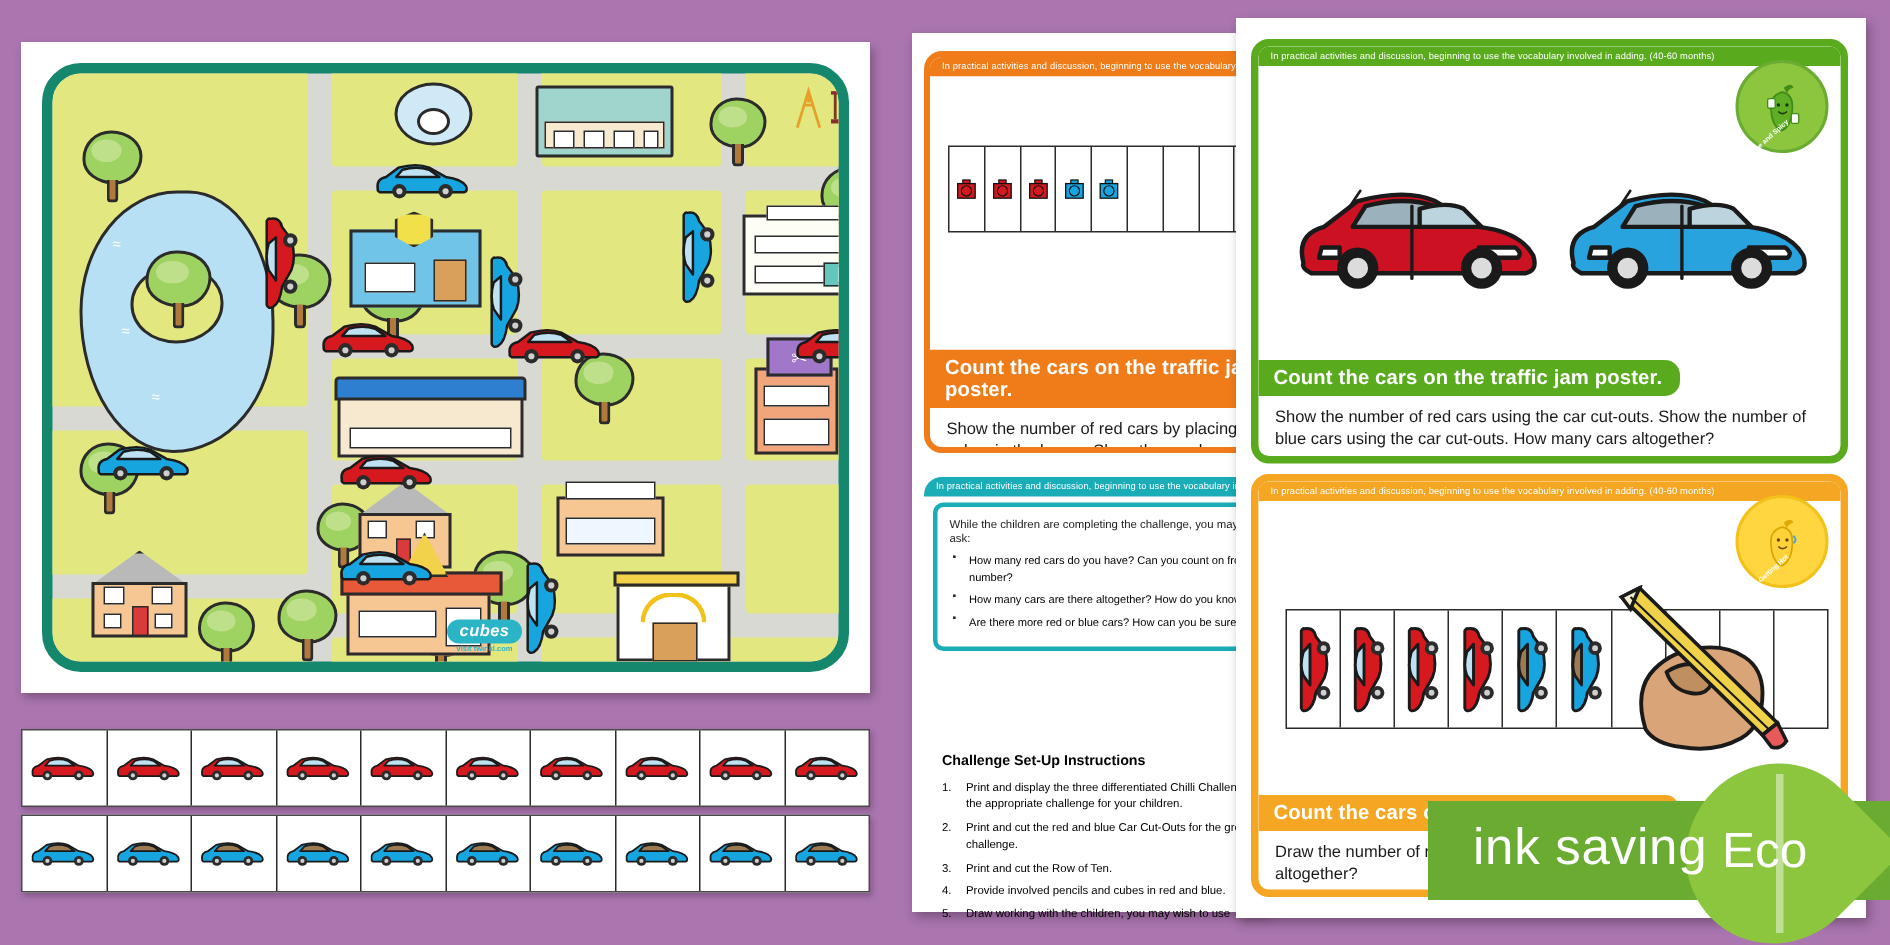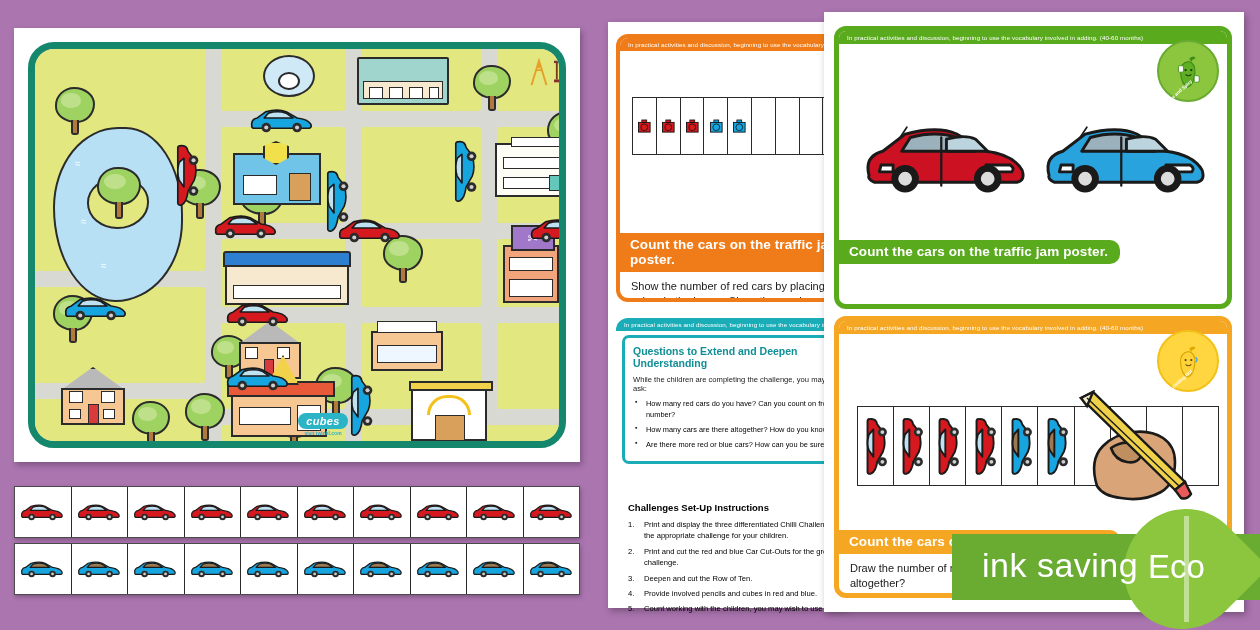--- a/index.html
+++ b/index.html
@@ -812,38 +812,37 @@
           <div class="tf-cell" style="width:24px;"></div>
         </div>
       </div>
       <div class="card-title" style="background:#f07c19;">Count the cars on the traffic jam poster.</div>
       <div class="card-body">Show the number of red cars by placing red cubes in the boxes. Show the number of blue cars by placing blue cubes in the boxes. How many cubes are there altogether?</div>
     </div>
 
     <div class="card" style="left:8px;top:296px;width:252px;height:172px;border:0;">
       <div class="card-band" style="background:#1aadb8;">In practical activities and discussion, beginning to use the vocabulary involved in adding. (40-60 months)</div>
       <div class="qbox">
-        <div class="qtitle">Questions to Extend and Deepen Understanding</div>
         <div class="qintro">While the children are completing the challenge, you may like to ask:</div>
         <ul class="qlist">
           <li>How many red cars do you have? Can you count on from this number?</li>
           <li>How many cars are there altogether? How do you know?</li>
           <li>Are there more red or blue cars? How can you be sure?</li>
         </ul>
       </div>
     </div>
 
     <div style="position:absolute;left:8px;top:472px;width:252px;height:110px;background:#fff;padding:8px 10px;">
-      <div class="instr-title">Challenges Set-Up Instructions</div>
+      <div class="instr-title">Challenge Set-Up Instructions</div>
       <ol class="ol">
         <li>Print and display the three differentiated Chilli Challenges, or the appropriate challenge for your children.</li>
         <li>Print and cut the red and blue Car Cut-Outs for the green challenge.</li>
-        <li>Deepen and cut the Row of Ten.</li>
+        <li>Print and cut the Row of Ten.</li>
         <li>Provide involved pencils and cubes in red and blue.</li>
-        <li>Count working with the children, you may wish to use</li>
+        <li>Draw working with the children, you may wish to use</li>
       </ol>
     </div>
   </div>
 
   <div class="sheet sheet-right">
 
     <div class="card" style="left:10px;top:14px;width:398px;height:283px;border:5px solid #5aaa1e;">
       <div class="card-band" style="background:#5aaa1e;">In practical activities and discussion, beginning to use the vocabulary involved in adding. (40-60 months)</div>
       <div class="card-inner" style="height:196px;position:relative;">
         <div class="chilli" style="right:8px;top:-4px;width:62px;height:62px;background:#8cc63f;border:2px solid #6aab32;">
@@ -889,20 +888,21 @@
             <path d="M28 50 h14 v8 H26z" fill="#fff"></path>
           </g>
           <circle cx="56" cy="66" r="16" fill="#1a1a1a"></circle>
               <circle cx="56" cy="66" r="9" fill="#dcdcdc" stroke="#1a1a1a" stroke-width="2"></circle>
           <circle cx="152" cy="66" r="16" fill="#1a1a1a"></circle>
               <circle cx="152" cy="66" r="9" fill="#dcdcdc" stroke="#1a1a1a" stroke-width="2"></circle>
           </svg>
         </div>
       </div>
       <div class="card-title" style="background:#5aaa1e;">Count the cars on the traffic jam poster.</div>
+      <div class="card-body">Show the number of red cars using the car cut-outs. Show the number of blue cars using the car cut-outs. How many cars altogether?</div>
     </div>
 
     <div class="card" style="left:10px;top:304px;width:398px;height:282px;border:5px solid #f5a623;">
       <div class="card-band" style="background:#f5a623;">In practical activities and discussion, beginning to use the vocabulary involved in adding. (40-60 months)</div>
       <div class="card-inner" style="height:196px;position:relative;">
         <div class="chilli" style="right:8px;top:-4px;width:62px;height:62px;background:#ffd640;border:2px solid #f2c21a;">
           <svg viewBox="0 0 60 60" style="width:74%;height:74%;">
             <path d="M31 12 q7-6 9 0 q-5 1-6 5" fill="#e0a800"></path>
             <path d="M30 16 q10 2 9 16 q-1 16-10 20 q-9-4-10-20 q-1-14 11-16z" fill="#ffd23a" stroke="#d9a500" stroke-width="1.6"></path>
             <circle cx="26" cy="28" r="1.6" fill="#6b4a00"></circle>

